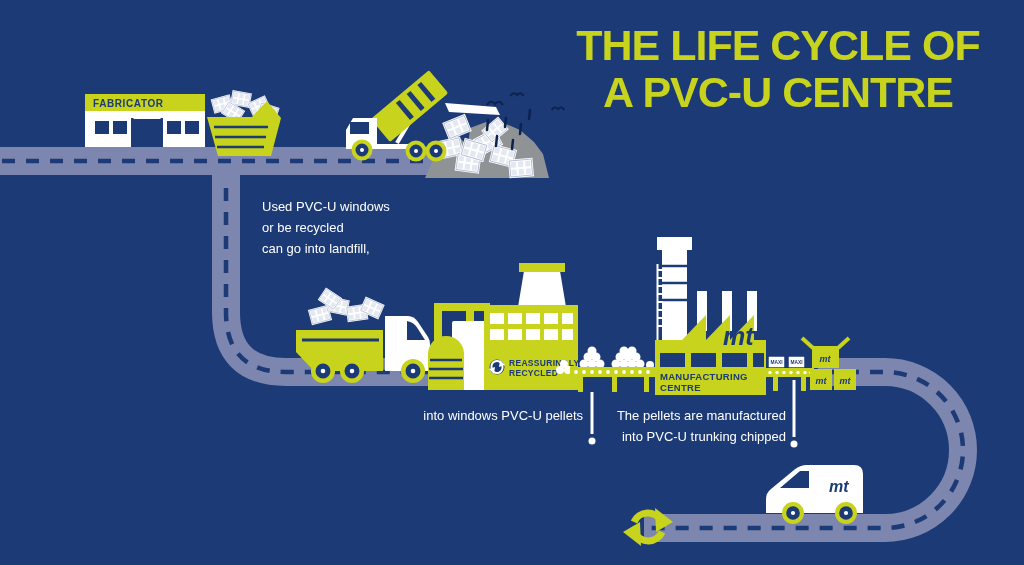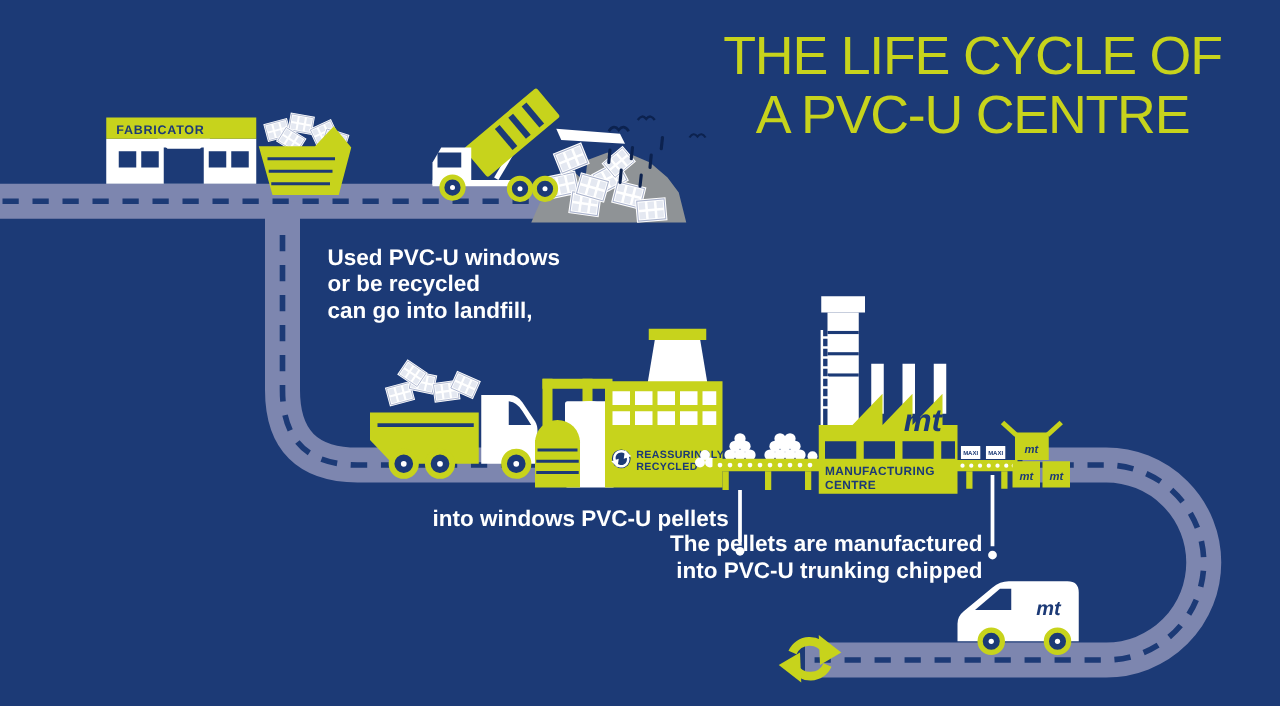--- a/index.html
+++ b/index.html
@@ -2,25 +2,25 @@
 <html><head>
 <meta charset="utf-8">
 <style>
   html,body{margin:0;padding:0;background:#0c1f45;}
   #stage{
     position:relative;width:1024px;height:565px;overflow:hidden;
     background:#1c3a76;
     font-family:"Liberation Sans", sans-serif;
   }
   #art{position:absolute;left:0;top:0;}
-  .txt{position:absolute;color:#ffffff;font-size:18px;line-height:21px;font-weight:bold;}
+  .txt{position:absolute;color:#ffffff;font-size:13px;line-height:21px;}
   .txt.right{text-align:right;}
   #title{
     position:absolute;left:545px;top:22px;width:466px;
-    text-align:center;color:#c7d31c;font-weight:normal;
+    text-align:center;color:#c7d31c;font-weight:bold;
     font-size:43px;line-height:47px;letter-spacing:-1px;
   }
   svg text{font-family:"Liberation Sans", sans-serif;}
 </style>
 </head>
 <body>
 
 <div id="stage">
 
 <svg id="art" width="1024" height="565" viewBox="0 0 1024 565">
@@ -322,19 +322,19 @@
 <div class="txt" style="left:262px;top:196px;">
   <div>Used PVC-U windows</div>
   <div>or be recycled</div>
   <div>can go into landfill,</div>
 </div>
 
 <div class="txt right" style="right:441px;top:405px;">
   <div>into windows PVC-U pellets</div>
 </div>
 
-<div class="txt right" style="right:238px;top:405px;margin-top:20px;">
+<div class="txt right" style="right:238px;top:405px;">
   <div>The pellets are manufactured</div>
   <div>into PVC-U trunking chipped</div>
 </div>
 
 
 </div>
 
 </body></html>

